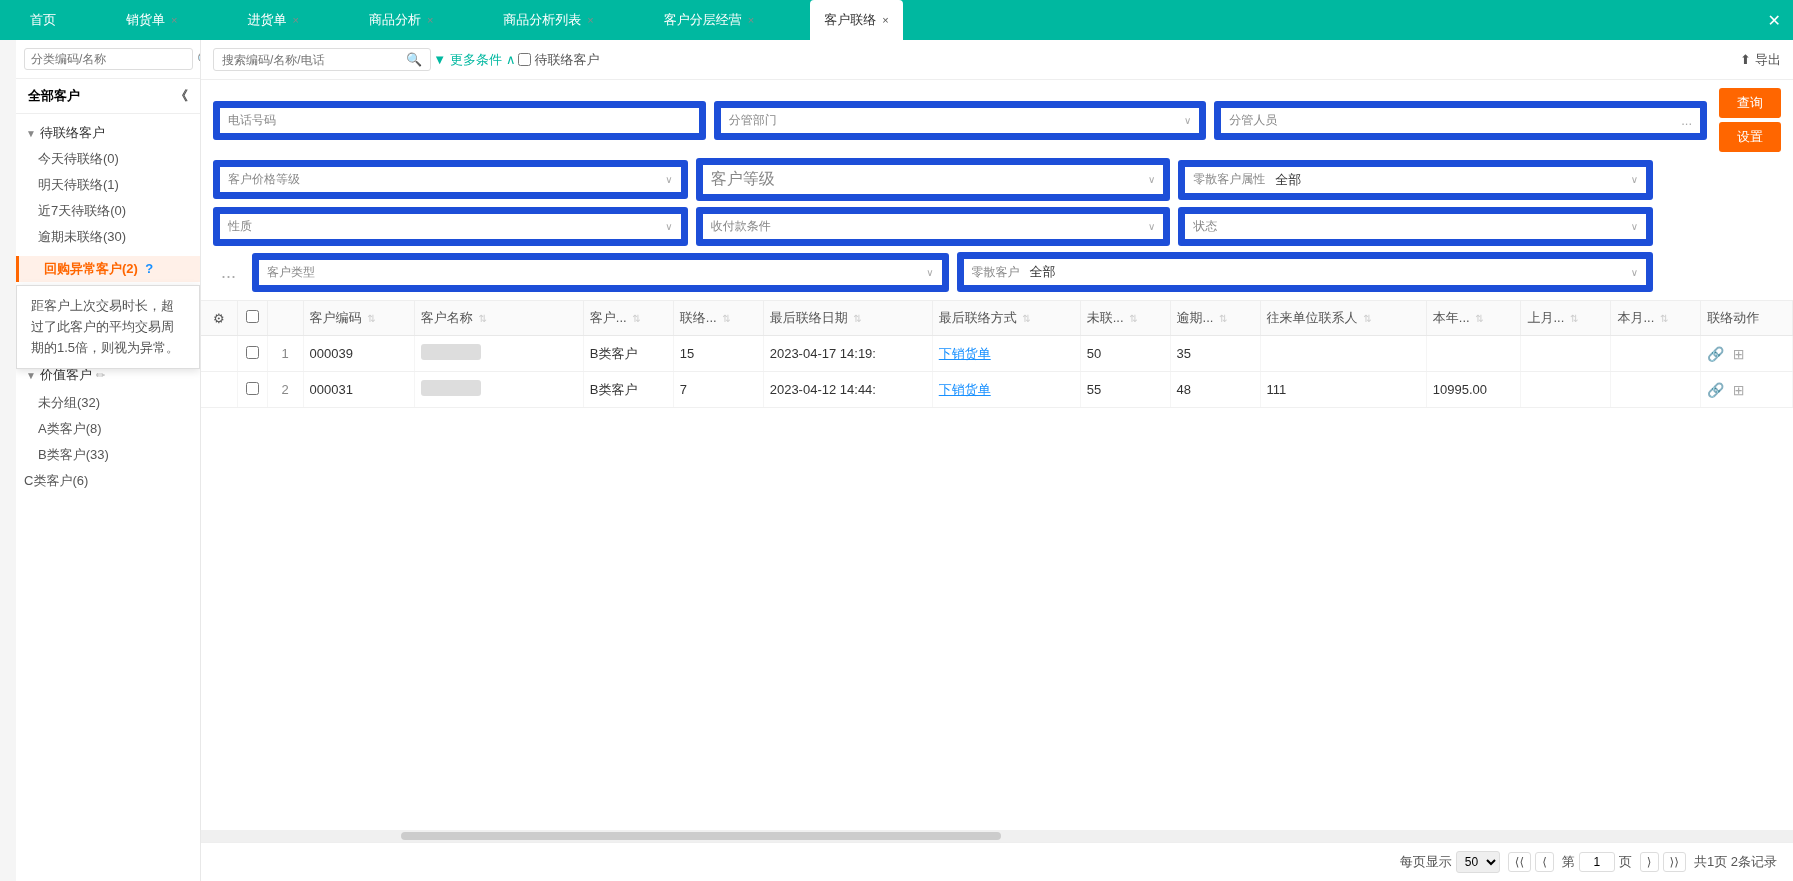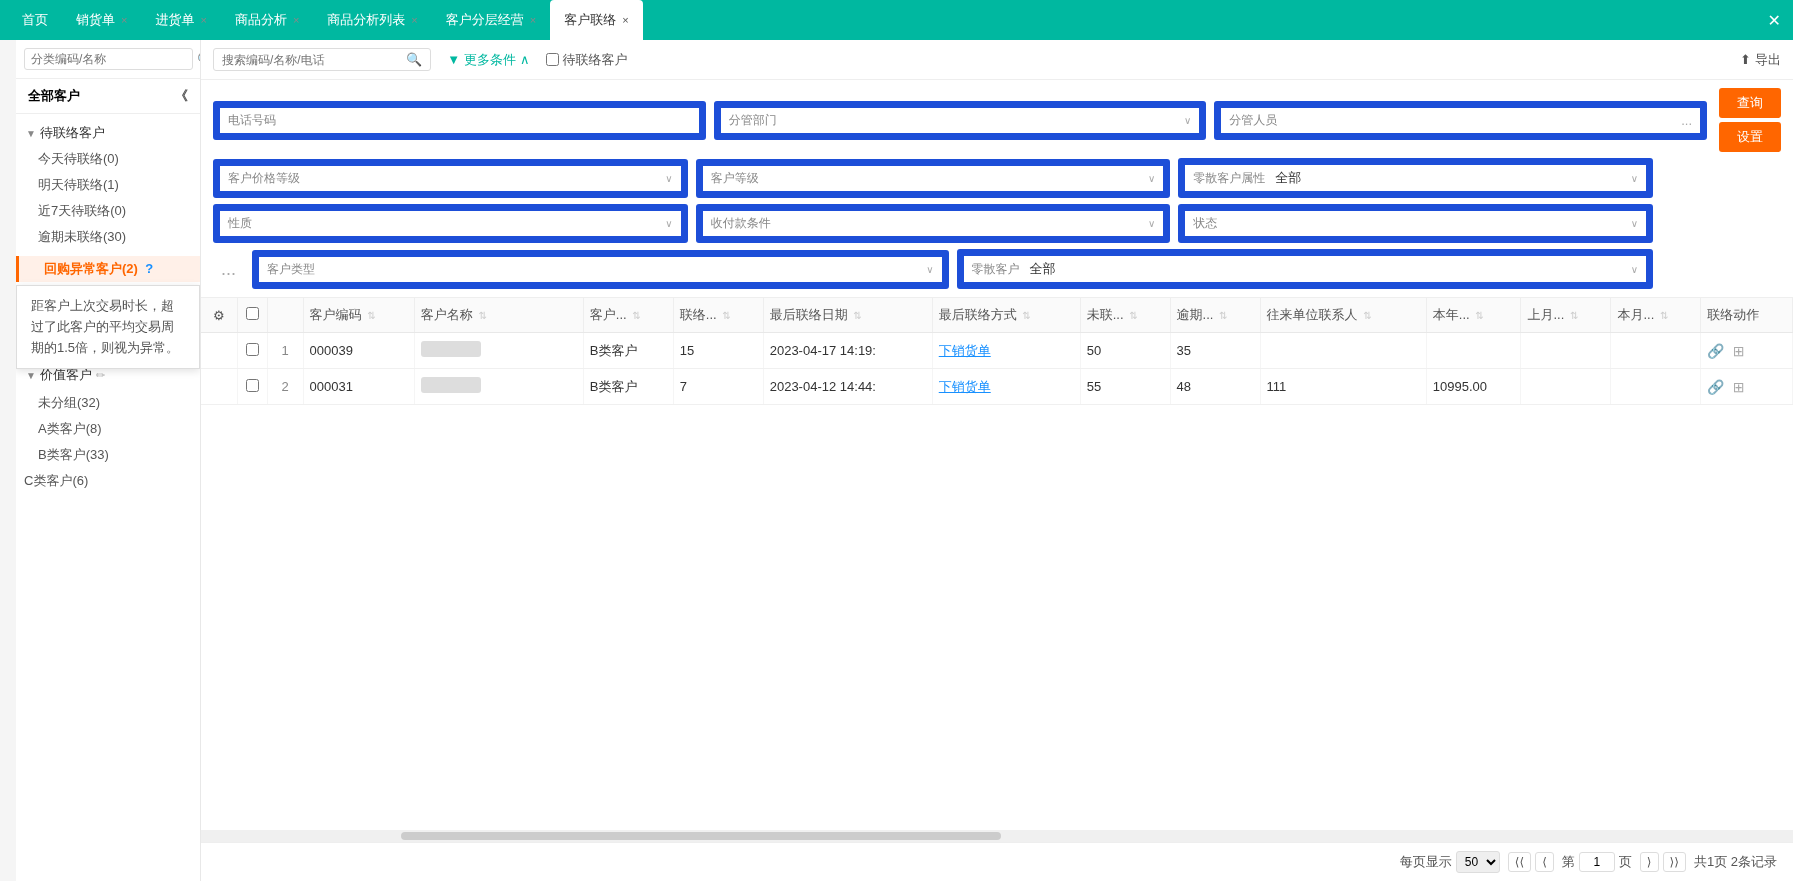--- a/index.html
+++ b/index.html
@@ -1,21 +1,22 @@
 <!DOCTYPE html>
 <html><head>
   <meta charset="utf-8">
   <style>
     * { box-sizing: border-box; margin: 0; padding: 0; font-family: 'Microsoft YaHei', Arial, sans-serif; font-size: 13px; }
     body { background: #f5f5f5; overflow: hidden; width: 1793px; height: 881px; }
 
     
     .top-nav {
-      display: flex; align-items: center; background: #00b8a0; height: 40px; padding: 0 8px;
+      display: flex; align-items: center; background: #00b8a0; height: 40px; padding: 0 16px;
       position: relative;
+      gap: 42px;
     }
     .nav-tab {
       display: flex; align-items: center; padding: 0 14px; height: 40px; color: #fff;
       cursor: pointer; font-size: 13px; white-space: nowrap; position: relative;
     }
     .nav-tab.active { background: #fff; color: #333; border-radius: 4px 4px 0 0; }
     .nav-tab .close-x { margin-left: 6px; font-size: 11px; color: #888; cursor: pointer; }
     .nav-tab.active .close-x { color: #555; }
     .nav-close-btn {
       position: absolute; right: 12px; top: 50%; transform: translateY(-50%);
@@ -68,21 +69,21 @@
       padding: 10px 14px; font-size: 12px; color: #555; z-index: 100;
       box-shadow: 0 2px 8px rgba(0,0,0,0.12); max-width: 320px; line-height: 1.6;
     }
 
     
     .content-area { flex: 1; display: flex; flex-direction: column; overflow: hidden; }
 
     
     .toolbar {
       display: flex; align-items: center; padding: 8px 12px; background: #fff;
-      border-bottom: 1px solid #eee; gap: 16px;
+      border-bottom: 1px solid #eee; gap: 2px;
     }
     .search-input-wrap {
       display: flex; align-items: center; border: 1px solid #ddd; border-radius: 3px;
       padding: 3px 8px; gap: 4px; min-width: 200px;
     }
     .search-input-wrap input { border: none; outline: none; font-size: 12px; min-width: 150px; }
     .filter-btn {
       display: flex; align-items: center; gap: 4px; color: #00b8a0; cursor: pointer; font-size: 12px;
     }
     .my-customer-check { display: flex; align-items: center; gap: 4px; font-size: 12px; color: #555; cursor: pointer; }
@@ -306,21 +307,21 @@
           <button class="setting-btn">设置</button>
         </div>
       </div>
 
       <div class="filter-row">
         <div class="filter-item">
           <span style="color:#888;font-size:12px;font-family:Liberation Serif, serif;">客户价格等级</span>
           <span class="arrow">∨</span>
         </div>
         <div class="filter-item">
-          <span style="color:#888;font-size:12px;">客户等级</span>
+          <span style="color:#888;font-size:16px;">客户等级</span>
           <span class="arrow">∨</span>
         </div>
         <div class="filter-item">
           <span style="color:#888;font-size:12px;">零散客户属性</span>
           <span style="margin: 0 6px; color:#333;">全部</span>
           <span class="arrow">∨</span>
         </div>
         <div style="width:120px;"></div>
       </div>
 

